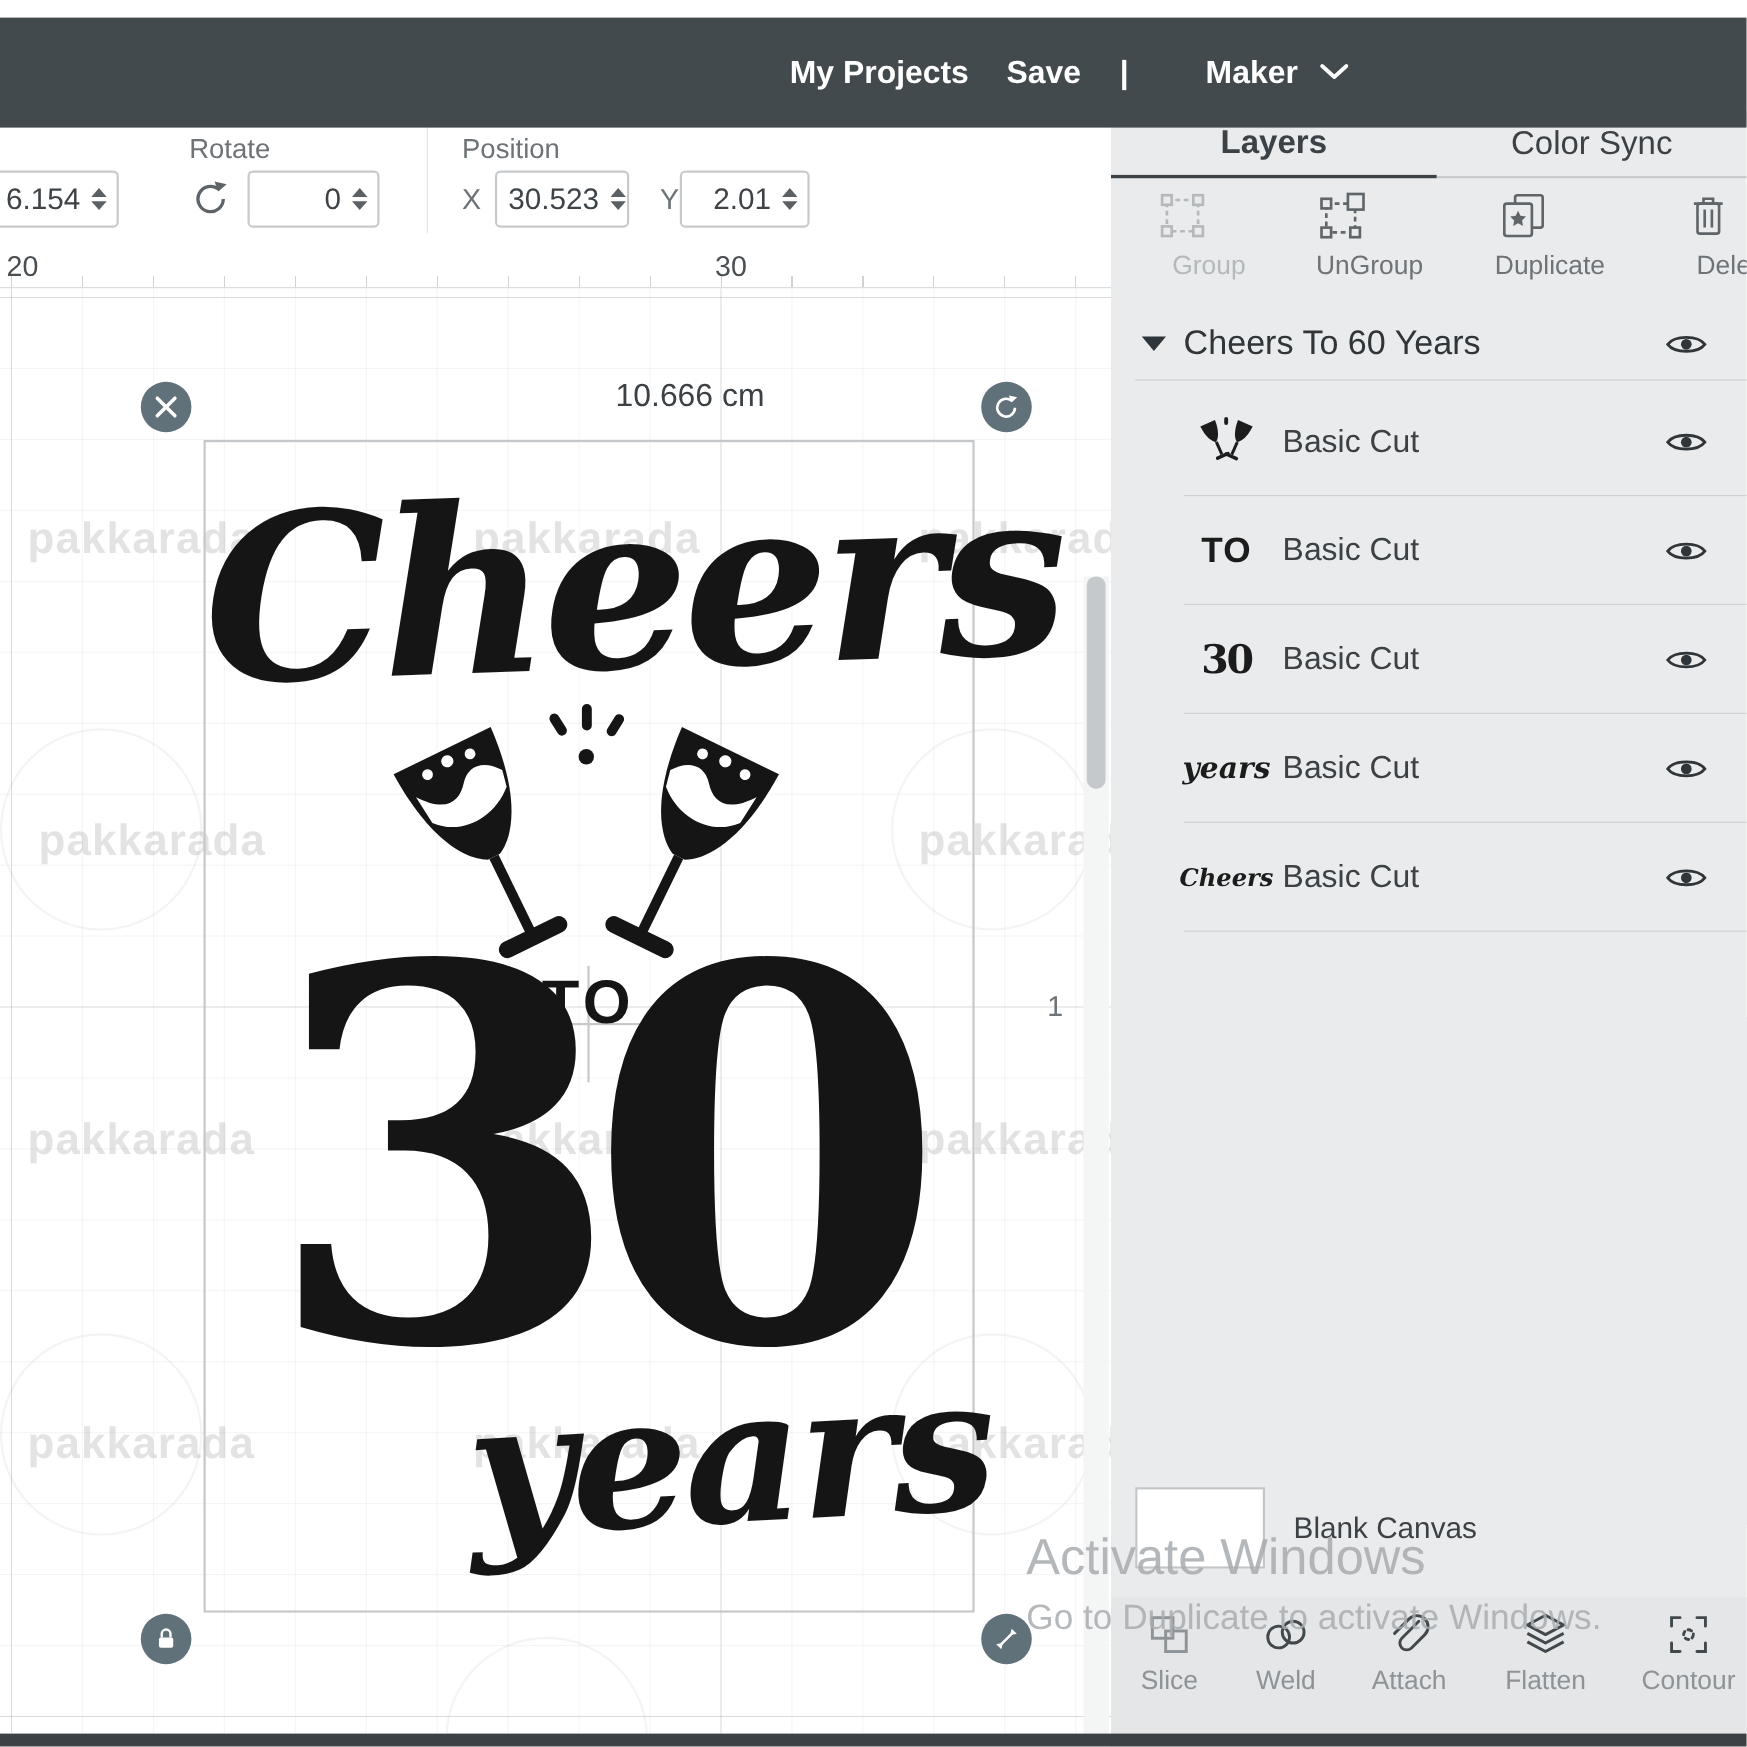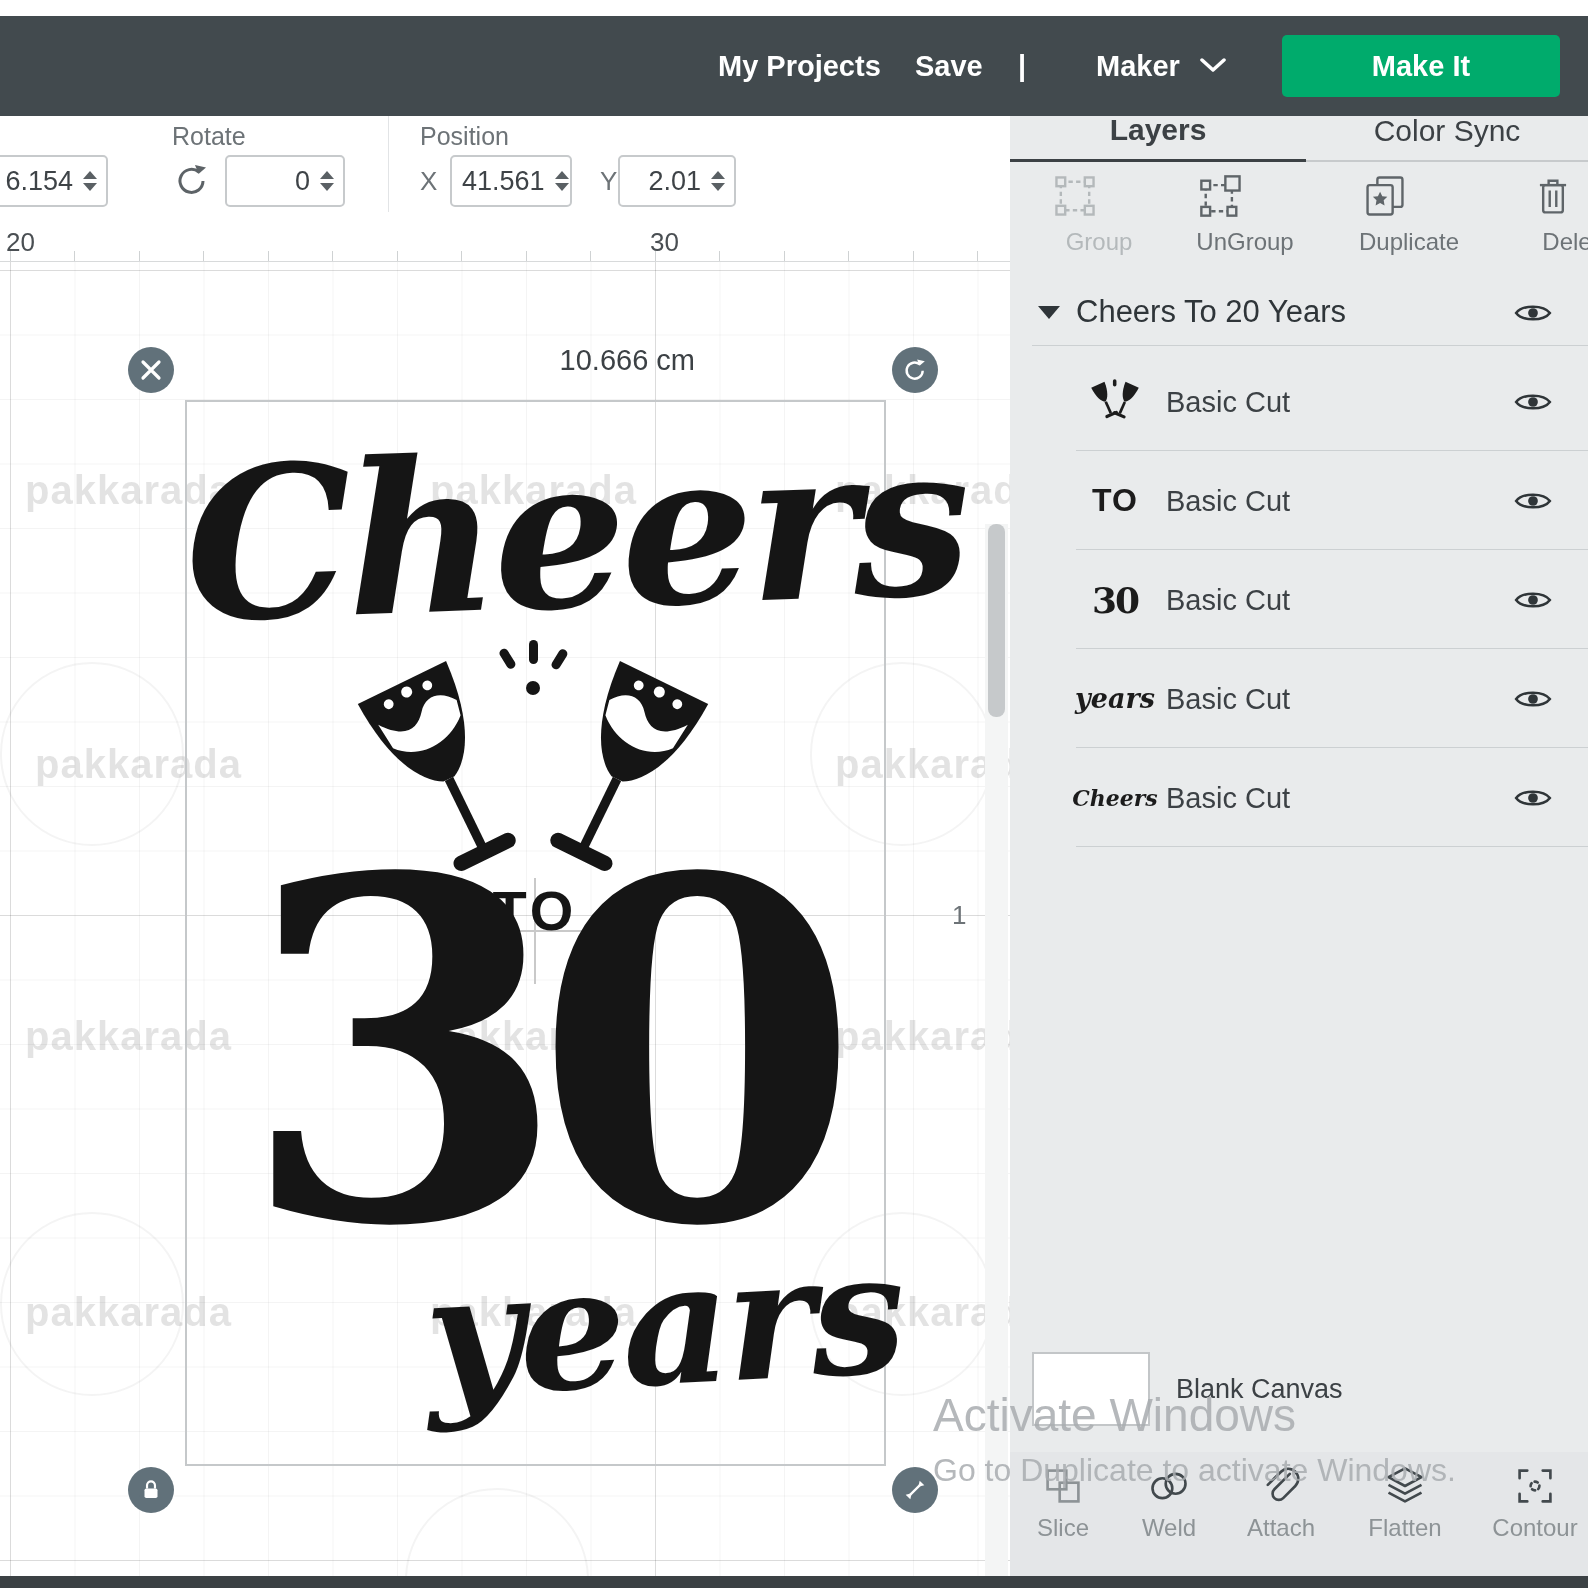--- a/index.html
+++ b/index.html
@@ -124,21 +124,20 @@
   <div class="topbar">
     <span class="navitem tb-projects">My Projects</span>
     <span class="navitem tb-save">Save</span>
     <span class="navitem tb-pipe">|</span>
     <span class="navitem tb-maker">Maker</span>
     <span class="tb-chev">
       <svg width="26" height="16" viewBox="0 0 26 16">
           <polyline points="2,2 13,12 24,2" fill="none" stroke="#fff" stroke-width="3.5" stroke-linecap="round" stroke-linejoin="round"></polyline>
         </svg>
     </span>
-    <button class="makeit">Make It</button>
   </div>
 
   <div class="toolbar">
     <div class="stepper" style="left:-62px;width:170px;">
       <span class="val">6.154</span>
       <span class="arrows">
           <i class="up"></i>
           <i class="dn"></i>
         </span>
     </div>
@@ -156,21 +155,21 @@
           <i class="up"></i>
           <i class="dn"></i>
         </span>
     </div>
 
     <span class="tb-divider"></span>
 
     <span class="tlabel" style="left:420px;">Position</span>
     <span class="axis-label" style="left:420px;">X</span>
     <div class="stepper" style="left:450px;width:122px;">
-      <span class="val">41.561</span>
+      <span class="val">30.523</span>
       <span class="arrows">
           <i class="up"></i>
           <i class="dn"></i>
         </span>
     </div>
     <span class="axis-label" style="left:600px;">Y</span>
     <div class="stepper" style="left:618px;width:118px;">
       <span class="val">2.01</span>
       <span class="arrows">
           <i class="up"></i>
@@ -321,21 +320,21 @@
             <path d="M18 12 V8 H26 V12"></path>
           <rect x="13" y="12" width="18" height="25" rx="2"></rect>
           <path d="M19 17 V32 M25 17 V32"></path>
         </svg>
         <span class="albl" style="color:#6d7377;">Delete</span>
       </span>
     </div>
 
     <div class="group-row">
       <span class="g-chev"></span>
-      <span class="g-label">Cheers To 20 Years</span>
+      <span class="g-label">Cheers To 60 Years</span>
       <span class="eye">
         <svg width="38" height="26" viewBox="0 0 36 24">
             <path d="M2 12 C8 4 28 4 34 12 C28 20 8 20 2 12 Z" fill="none" stroke="#2f3538" stroke-width="2.4"></path>
             <circle cx="18" cy="12" r="4.6" fill="#2f3538"></circle>
           </svg>
       </span>
     </div>
 
     <div class="layer-rows">
 

